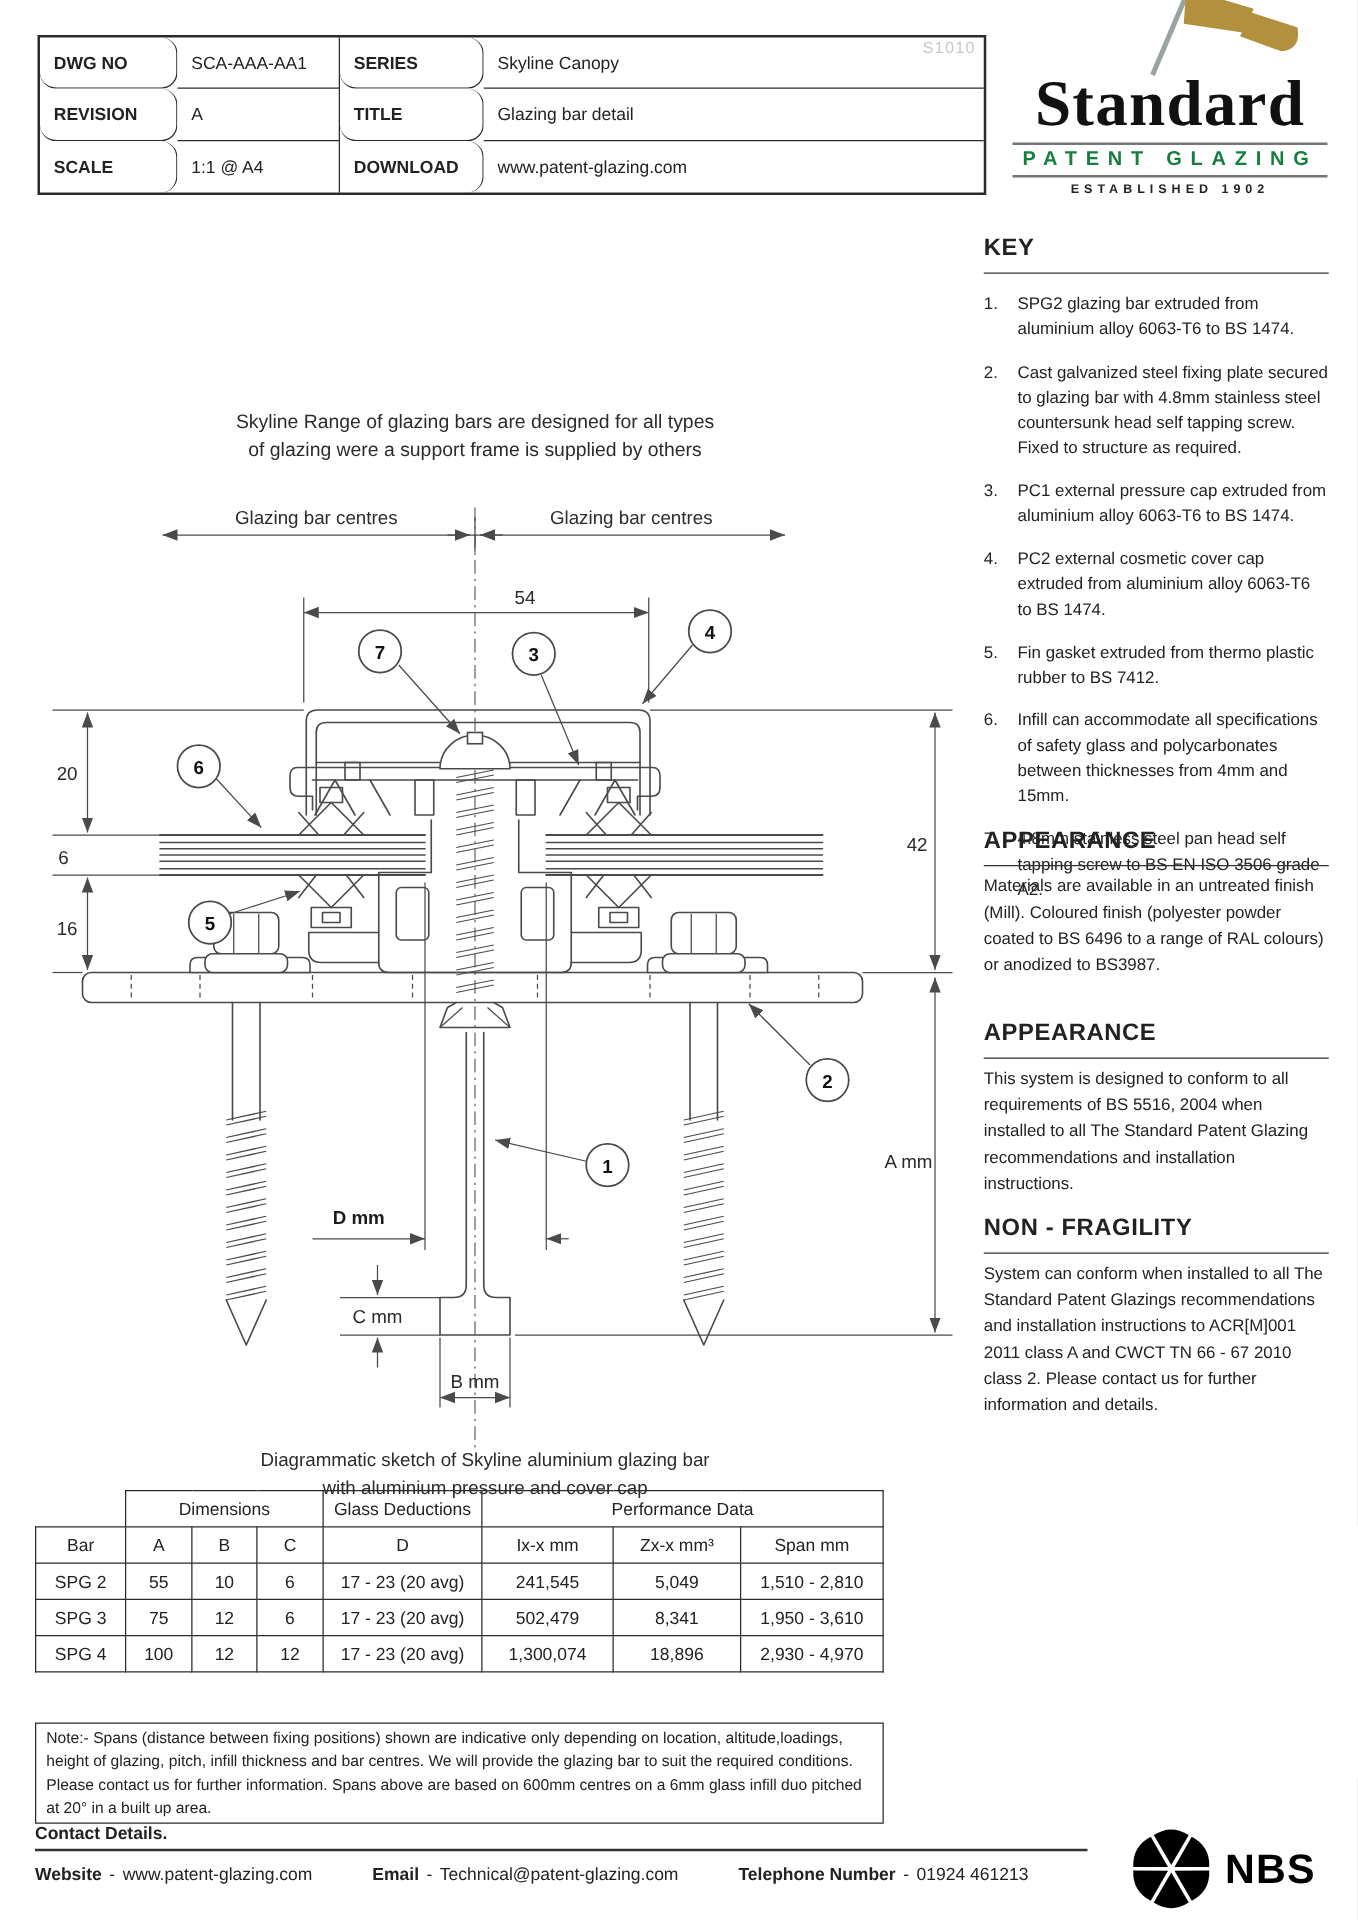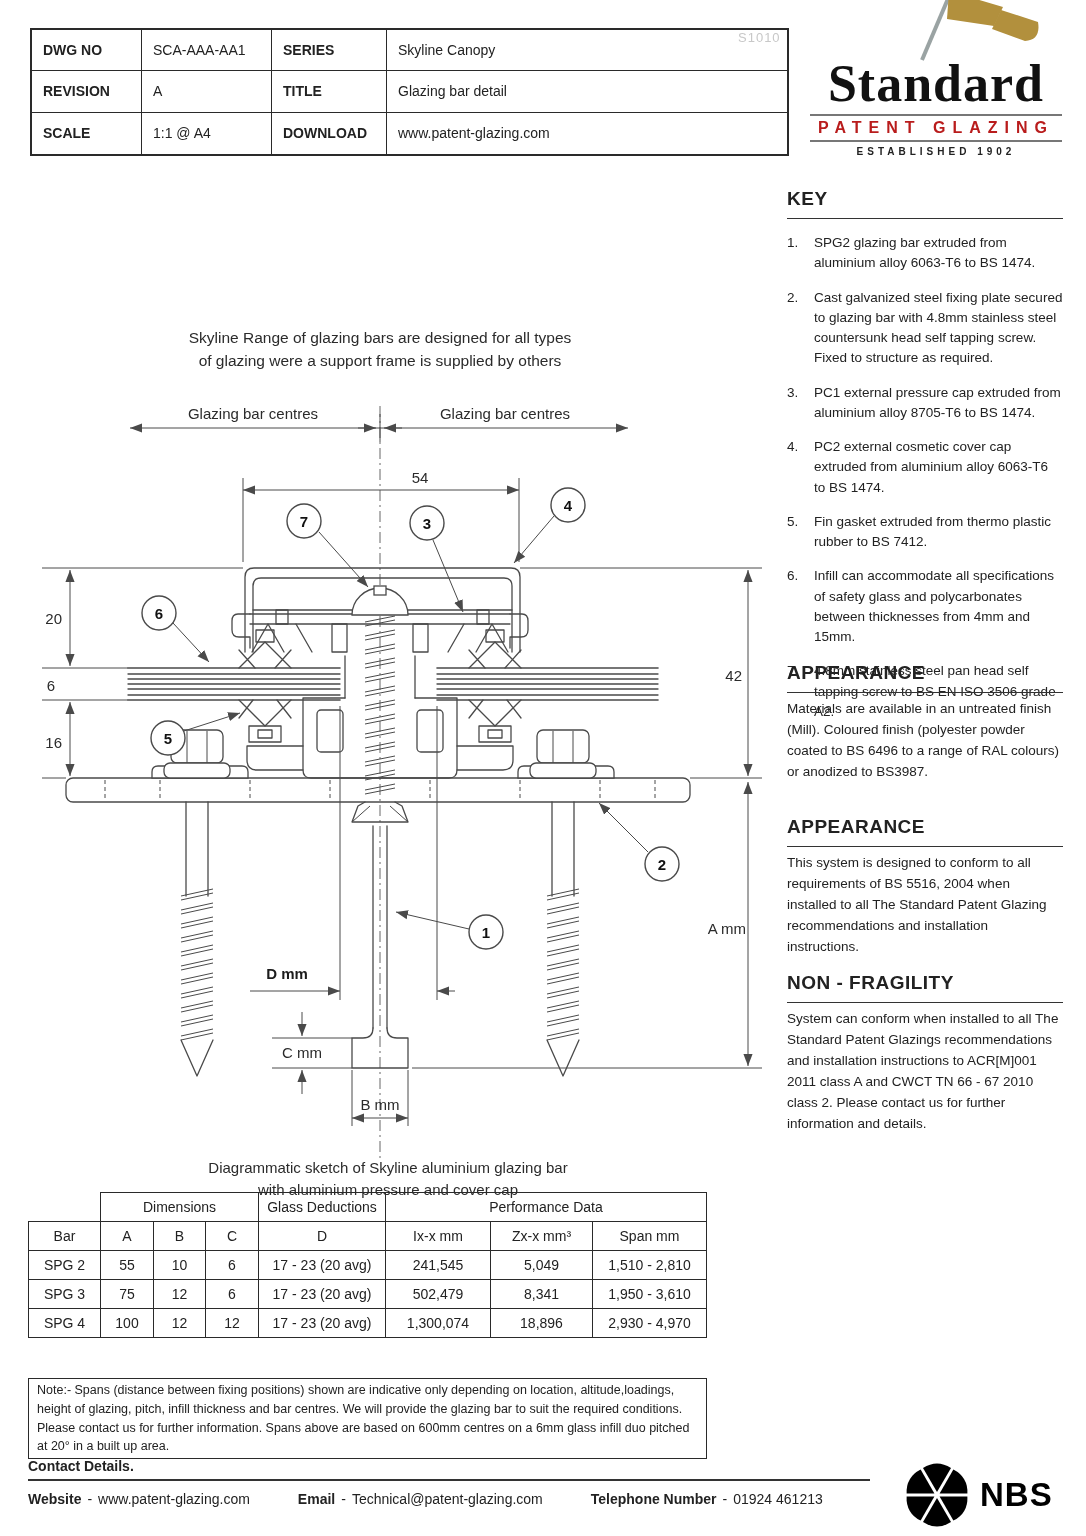--- a/index.html
+++ b/index.html
@@ -6,28 +6,28 @@
   #page{position:relative;width:1086px;height:1536px;background:#ffffff;margin:0 auto;
         font-family:"Liberation Sans","DejaVu Sans",sans-serif;color:#222;overflow:hidden;}
   
   #titleblock{position:absolute;left:30px;top:28px;width:755px;height:124px;
     display:grid;grid-template-columns:110px 130px 115px 400px;grid-template-rows:1fr 1fr 1fr;
     border:2px solid #2a2a2a;}
   #titleblock .cell{border-right:1.5px solid #2a2a2a;border-bottom:1.5px solid #2a2a2a;
     display:flex;align-items:center;padding-left:11px;font-size:14px;}
   #titleblock .cell.lastcol{border-right:none;}
   #titleblock .cell.lastrow{border-bottom:none;}
-  #titleblock .lbl{font-weight:bold;}
+  #titleblock .lbl{font-weight:bold;border-radius:13px;}
   #watermark{position:absolute;left:738px;top:30px;font-size:13px;letter-spacing:1px;}
   
   #logo{position:absolute;left:800px;top:14px;width:272px;text-align:center;}
   #logo .name{font-family:"Liberation Serif","DejaVu Serif",serif;font-weight:bold;
     font-size:52px;letter-spacing:1px;color:#111;line-height:1;margin-top:44px;}
   #logo .sub{margin:4px 10px 0 10px;border-top:2px solid #777;border-bottom:2px solid #777;
-    padding:3px 0;font-size:16px;font-weight:bold;letter-spacing:7px;color:#b91c1c;}
+    padding:3px 0;font-size:16px;font-weight:bold;letter-spacing:7px;color:#15803d;}
   #logo .est{margin-top:4px;font-size:10px;font-weight:bold;letter-spacing:4px;color:#222;}
   #flag{position:absolute;left:100px;top:-32px;}
   
   .side{position:absolute;left:787px;width:276px;}
   .side h3{margin:0 0 6px 0;font-size:19px;letter-spacing:.5px;border-bottom:1.5px solid #333;
     padding-bottom:8px;font-weight:bold;}
   .side p{margin:6px 0 0 0;font-size:13.5px;line-height:1.55;}
   .keyitem{display:flex;margin:0 0 14px 0;font-size:13.5px;line-height:1.5;}
   .keyitem .n{width:27px;flex:0 0 27px;}
   .keyitem .t{flex:1;}
@@ -99,21 +99,21 @@
     <div class="keyitem">
         <span class="n">1.</span>
         <span class="t">SPG2 glazing bar extruded from aluminium alloy 6063-T6  to BS 1474.</span>
       </div>
     <div class="keyitem">
         <span class="n">2.</span>
         <span class="t">Cast galvanized steel fixing plate secured to glazing  bar with 4.8mm stainless steel countersunk head self tapping screw. Fixed to structure as required.</span>
       </div>
     <div class="keyitem">
         <span class="n">3.</span>
-        <span class="t">PC1 external pressure cap extruded from aluminium alloy 8705-T6 to BS 1474.</span>
+        <span class="t">PC1 external pressure cap extruded from aluminium alloy 6063-T6 to BS 1474.</span>
       </div>
     <div class="keyitem">
         <span class="n">4.</span>
         <span class="t">PC2 external cosmetic cover cap extruded from aluminium alloy 6063-T6 to BS 1474.</span>
       </div>
     <div class="keyitem">
         <span class="n">5.</span>
         <span class="t">Fin gasket extruded from thermo plastic rubber to BS 7412.</span>
       </div>
     <div class="keyitem">

